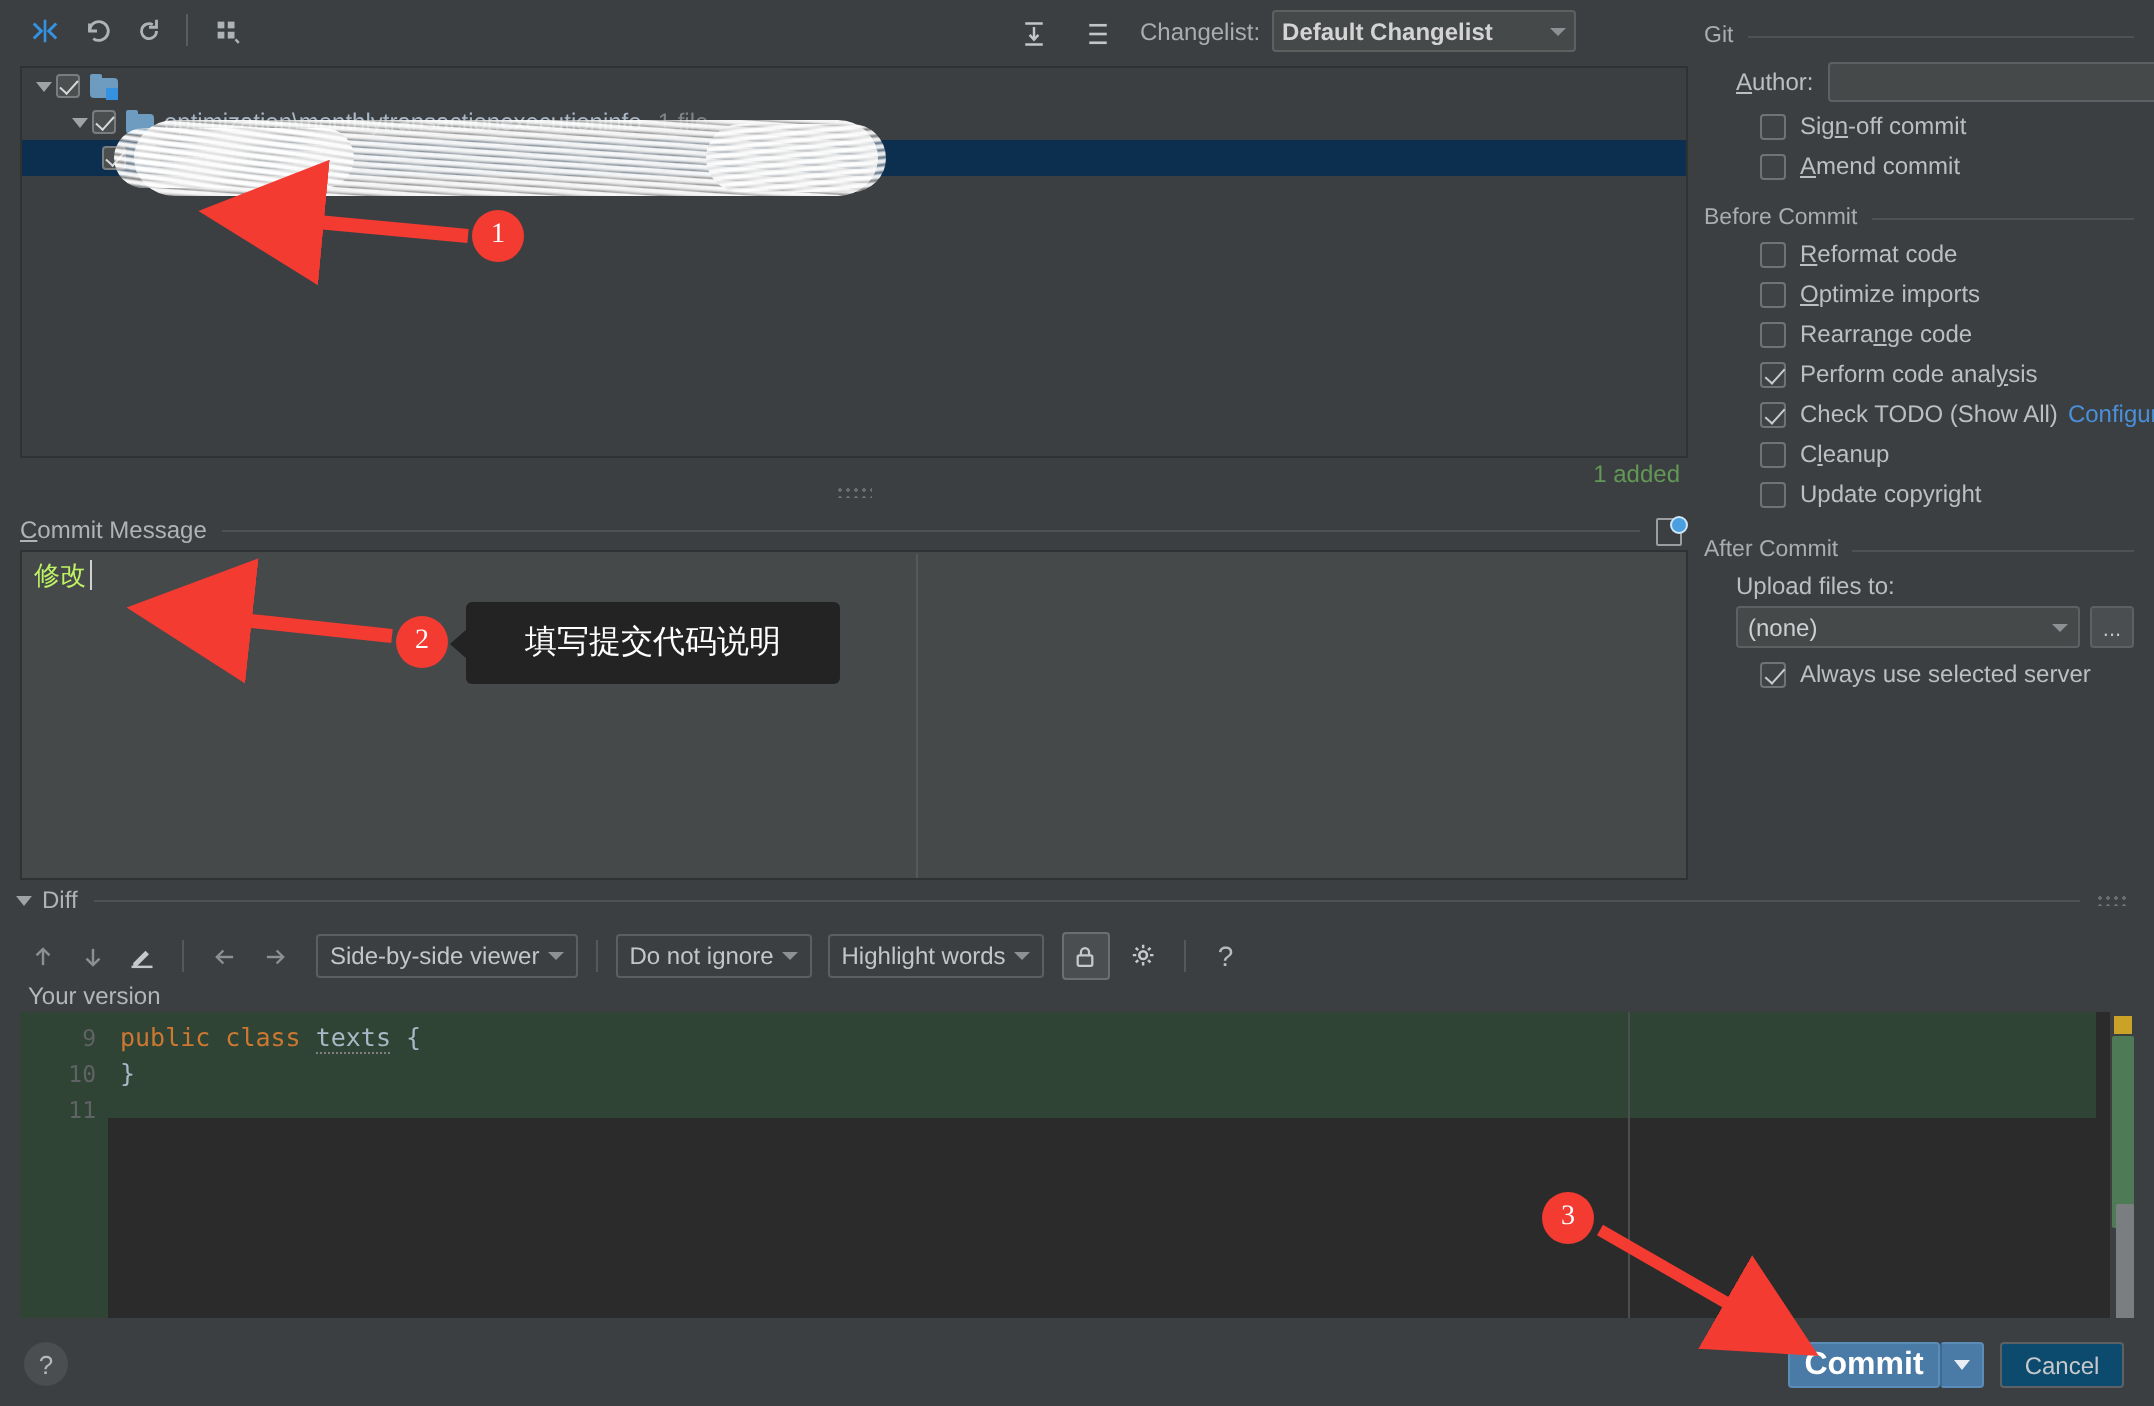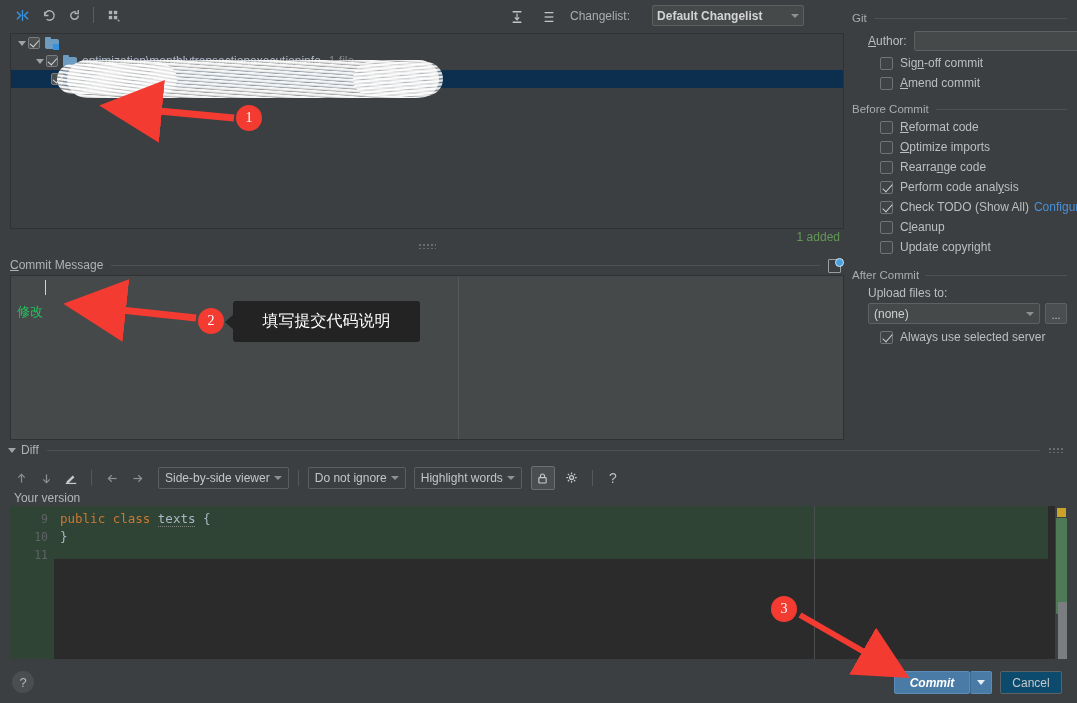--- a/index.html
+++ b/index.html
@@ -15,21 +15,21 @@
   
   .toolbar{position:absolute;left:0;top:0;width:1077px;height:30px;background:#3c3f41;}
   .tb-icons{position:absolute;left:10px;top:4px;display:flex;align-items:center;gap:2px;}
   .tb-btn{width:24px;height:22px;display:flex;align-items:center;justify-content:center;cursor:pointer;border-radius:2px;}
   .tb-sep{width:1px;height:16px;background:#5a5d5f;margin:0 5px;}
 
   .chg-wrap{position:absolute;left:570px;top:5px;display:flex;align-items:center;gap:6px;}
   .chg-label{color:#a9adb0;font-size:12px;}
   .chg-combo{
     width:152px;height:21px;background:#45494a;border:1px solid #5e6060;border-radius:2px;
-    display:flex;align-items:center;padding:0 4px;box-sizing:border-box;cursor:pointer;margin-left:16px;
+    display:flex;align-items:center;padding:0 4px;box-sizing:border-box;cursor:pointer;
   }
   .chg-combo .txt{flex:1;color:#d4d4d4;font-weight:bold;font-size:12px;white-space:nowrap;overflow:hidden;}
   .combo-arrow{width:0;height:0;border-left:4px solid transparent;border-right:4px solid transparent;border-top:4px solid #8d9194;margin-left:4px;}
 
   
   .tree{
     position:absolute;left:10px;top:33px;width:834px;height:196px;
     background:#3c3f41;border:1px solid #2f3132;box-sizing:border-box;overflow:hidden;
   }
   .tree-row{height:18px;display:flex;align-items:center;position:relative;white-space:nowrap;}
@@ -89,22 +89,22 @@
   .cm-title{color:#b0b3b5;font-size:12px;white-space:nowrap;}
   .cm-title u{text-decoration:underline;}
   .cm-line{flex:1;height:1px;background:#4e5254;margin:0 8px;}
   .cm-hist{width:16px;height:15px;position:relative;cursor:pointer;}
   .cm-hist .pg{position:absolute;left:0;top:1px;width:11px;height:12px;border:1.3px solid #9a9ea1;border-radius:1px;}
   .cm-hist .cl{position:absolute;right:0;top:0px;width:9px;height:9px;border-radius:50%;background:#4a9fe0;border:1.3px solid #cfe6f7;box-sizing:border-box;}
   .cm-box{
     position:absolute;left:10px;top:275px;width:834px;height:165px;
     background:#45494a;border:1px solid #2f3132;box-sizing:border-box;overflow:hidden;
   }
-  .cm-text{position:absolute;left:6px;top:3px;color:#22c55e;font-size:13px;
-    font-family:"DejaVu Sans","Liberation Sans",sans-serif;margin-top:24px;}
+  .cm-text{position:absolute;left:6px;top:3px;color:#bef264;font-size:13px;
+    font-family:"DejaVu Sans","Liberation Sans",sans-serif;}
   .cm-caret{position:absolute;left:34px;top:4px;width:1px;height:15px;background:#cfd2d4;}
   .cm-divider{position:absolute;left:447px;top:1px;width:1px;height:163px;background:#55595b;}
 
   
   .rp{position:absolute;left:852px;top:10px;width:215px;}
   .grp{margin-bottom:2px;}
   .grp-head{display:flex;align-items:center;height:16px;}
   .grp-title{color:#a9adb0;font-size:11.5px;white-space:nowrap;}
   .grp-rule{flex:1;height:1px;background:#4e5254;margin-left:7px;}
   .row{display:flex;align-items:center;height:20px;margin-left:28px;}
@@ -177,22 +177,22 @@
   .scrollthumb{position:absolute;right:1px;top:96px;width:9px;height:130px;background:#7b7e80;border-radius:1px;}
 
   
   .bottom{position:absolute;left:0;top:661px;width:1077px;height:42px;background:#3c3f41;}
   .help-btn{
     position:absolute;left:12px;top:671px;width:22px;height:22px;border-radius:50%;
     background:#4a4e50;color:#b5b8ba;font-size:13px;display:flex;align-items:center;justify-content:center;cursor:pointer;
   }
   .btn-commit{
     position:absolute;left:894px;top:671px;width:76px;height:23px;background:#4a7ba6;
-    border:1px solid #5b8cb8;border-radius:2px;color:#ffffff;font-size:12px;font-weight:bold;
-    display:flex;align-items:center;justify-content:center;cursor:pointer;box-sizing:border-box;font-style:italic;
+    border:1px solid #5b8cb8;border-radius:2px;color:#ffffff;font-size:16px;font-weight:bold;
+    display:flex;align-items:center;justify-content:center;cursor:pointer;box-sizing:border-box;
   }
   .btn-commit-arrow{
     position:absolute;left:970px;top:671px;width:22px;height:23px;background:#4a7ba6;
     border:1px solid #5b8cb8;border-left:1px solid #3f6b91;border-radius:2px;
     display:flex;align-items:center;justify-content:center;cursor:pointer;box-sizing:border-box;
   }
   .btn-commit-arrow i{width:0;height:0;border-left:4px solid transparent;border-right:4px solid transparent;border-top:5px solid #e8eef3;}
   .btn-cancel{
     position:absolute;left:1000px;top:671px;width:62px;height:23px;background:#0c4a6e;
     border:1px solid #5e6163;border-radius:2px;color:#c6c9cb;font-size:12px;

